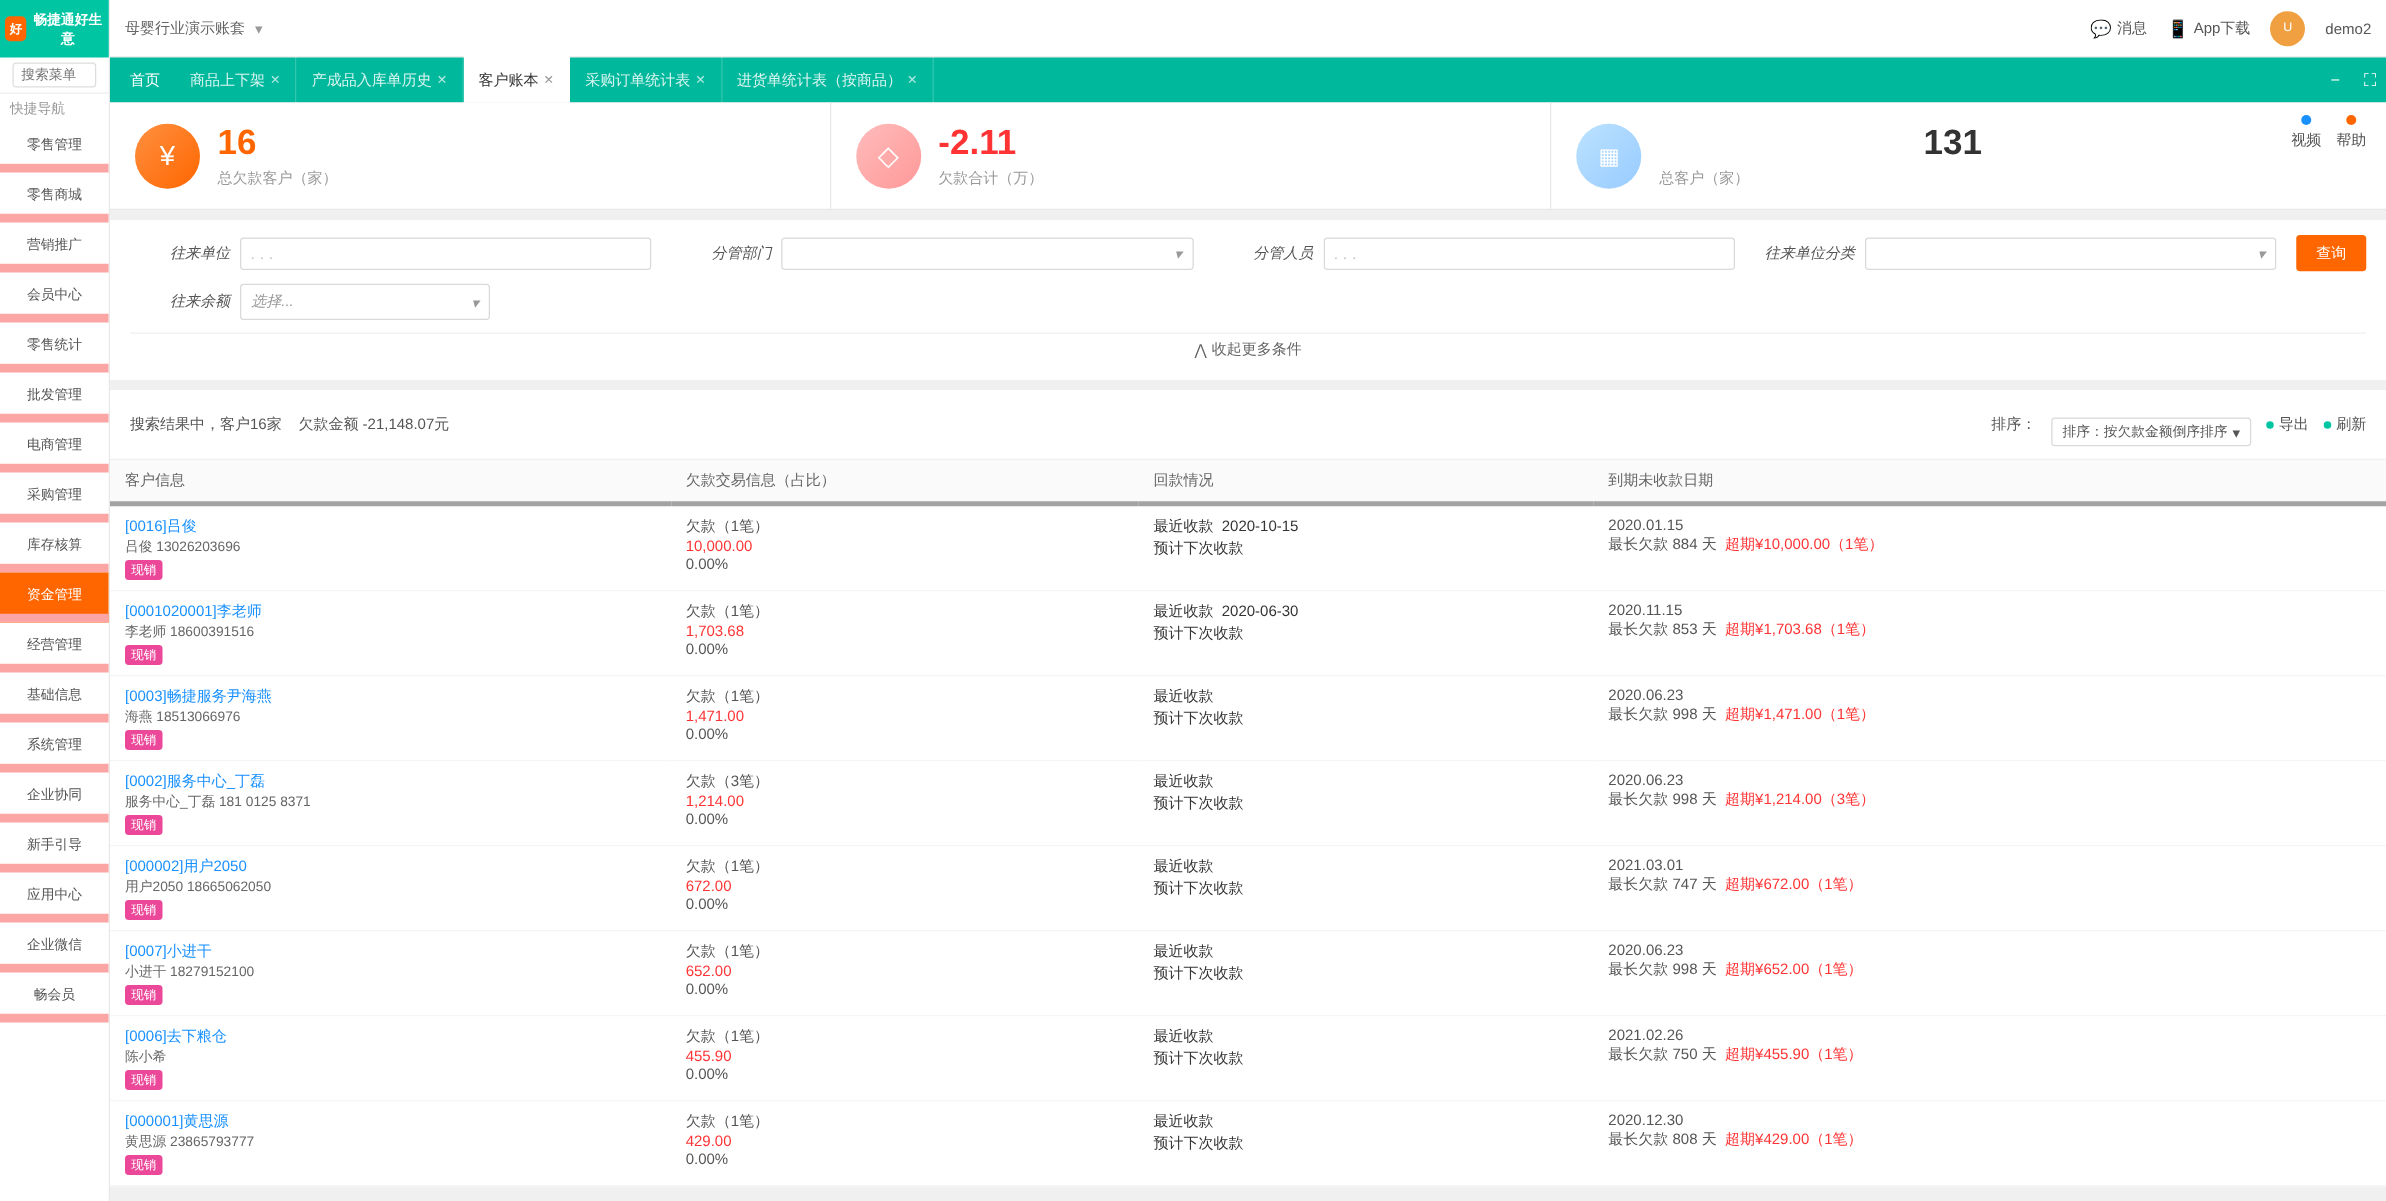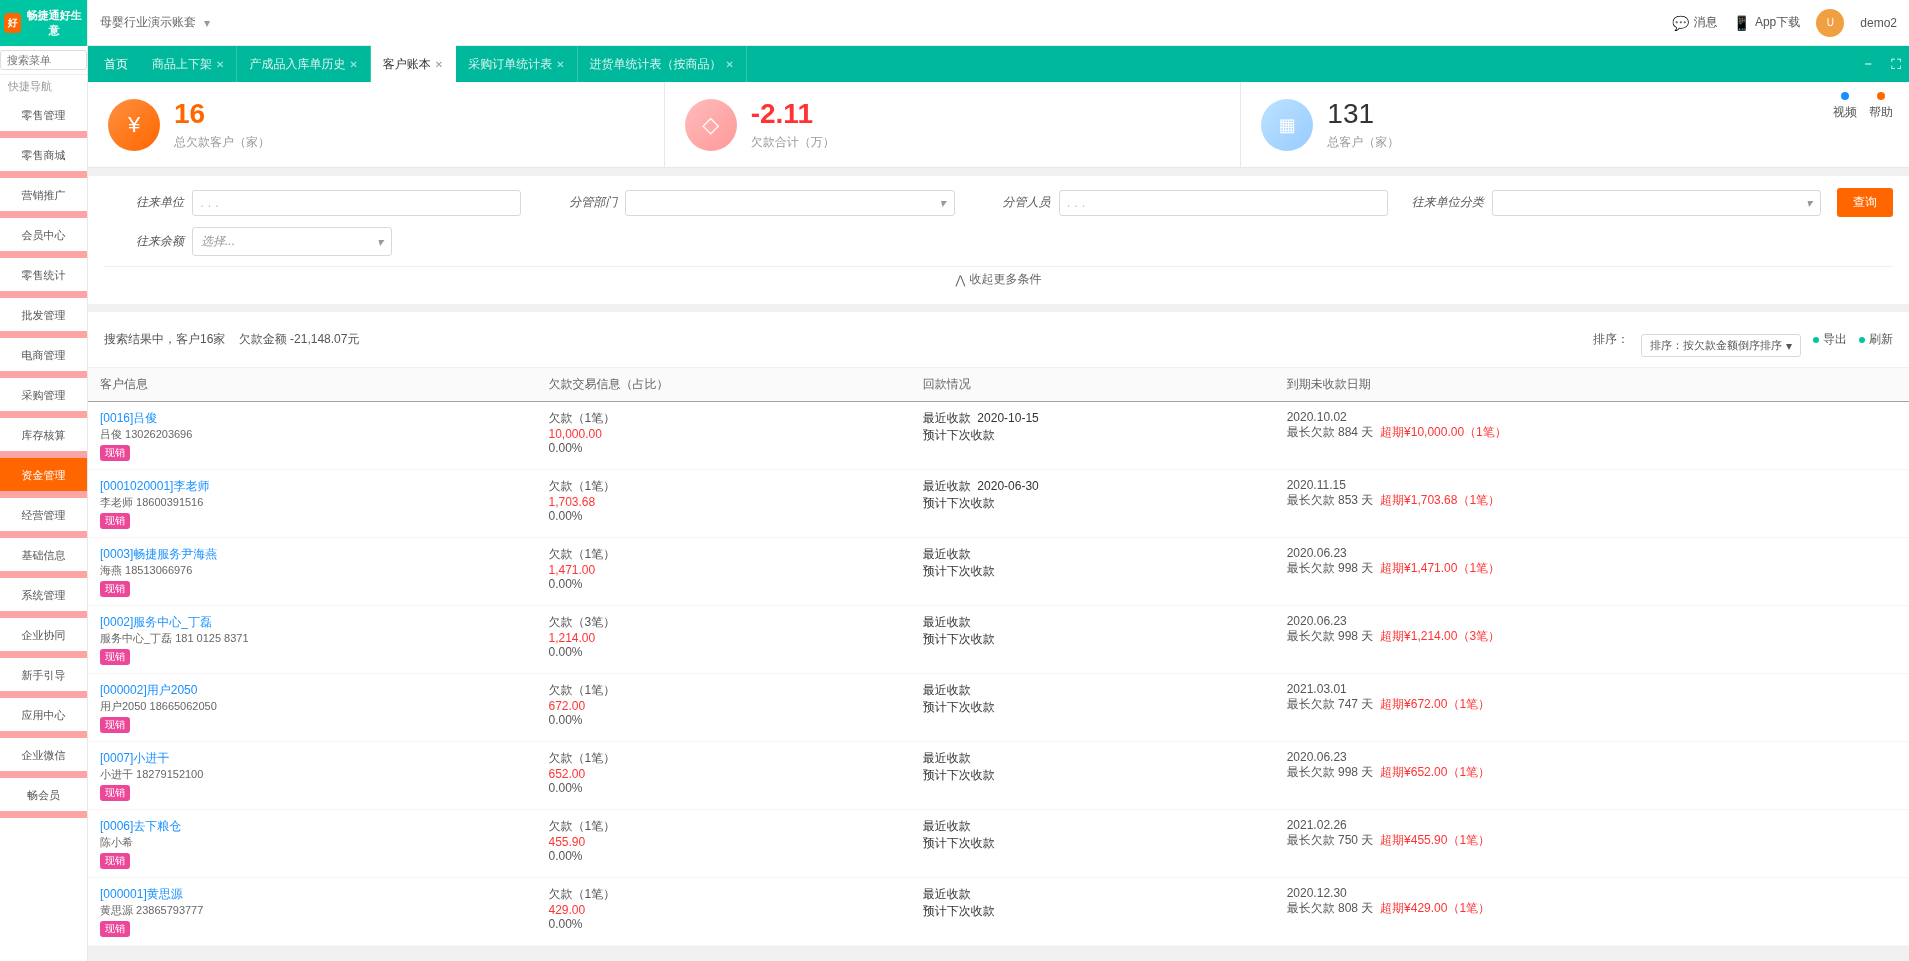--- a/index.html
+++ b/index.html
@@ -40,21 +40,21 @@
     
     .stats-bar { background: #fff; display: flex; margin-bottom: 8px; border-bottom: 1px solid #e8e8e8; }
     .stat-item { flex: 1; display: flex; align-items: center; padding: 16px 20px; border-right: 1px solid #e8e8e8; gap: 14px; }
     .stat-icon { width: 52px; height: 52px; border-radius: 50%; display: flex; align-items: center; justify-content: center; font-size: 22px; }
     .stat-icon.orange { background: linear-gradient(135deg, #ff9040, #ff6600); color: #fff; }
     .stat-icon.pink { background: linear-gradient(135deg, #ff9090, #ff5555); color: #fff; opacity: 0.6; }
     .stat-icon.blue { background: linear-gradient(135deg, #90d0ff, #55aaff); color: #fff; opacity: 0.6; }
     .stat-value { font-size: 28px; font-weight: bold; }
     .stat-value.orange { color: #ff6600; }
     .stat-value.red { color: #ff3333; }
-    .stat-value.dark { color: #333; font-weight: 400; }
+    .stat-value.dark { color: #333; font-weight: 700; text-align: center; }
     .stat-label { font-size: 12px; color: #999; margin-top: 4px; }
     .stat-text-area { flex: 1; }
     .stat-bar-right-btn { display: flex; align-items: center; gap: 4px; font-size: 12px; color: #555; cursor: pointer; flex-direction: column; }
     .stat-bar-right-btn .dot { width: 8px; height: 8px; border-radius: 50%; }
     .dot-blue { background: #1890ff; }
     .dot-orange { background: #ff6600; }
 
     
     .filter-area { background: #fff; padding: 12px 16px; margin-bottom: 8px; }
     .filter-row { display: flex; align-items: center; gap: 16px; margin-bottom: 10px; }
@@ -72,21 +72,21 @@
     .table-toolbar { padding: 10px 16px; display: flex; align-items: center; justify-content: space-between; border-bottom: 1px solid #f0f0f0; }
     .table-info { font-size: 12px; color: #555; }
     .table-actions { display: flex; align-items: center; gap: 12px; font-size: 12px; color: #555; }
     .sort-btn { display: flex; align-items: center; gap: 4px; cursor: pointer; border: 1px solid #d9d9d9; border-radius: 3px; padding: 3px 8px; margin-top: 12px; }
     .action-btn { display: flex; align-items: center; gap: 4px; cursor: pointer; }
     .action-btn .dot { width: 6px; height: 6px; border-radius: 50%; }
     .dot-cyan { background: #00c5a3; }
 
     
     .data-table { width: 100%; border-collapse: collapse; }
-    .data-table th { background: #fafafa; padding: 8px 12px; text-align: left; font-size: 12px; color: #666; font-weight: normal; border-bottom: 1px solid #a3a3a3; }
+    .data-table th { background: #fafafa; padding: 8px 12px; text-align: left; font-size: 12px; color: #666; font-weight: normal; border-bottom: 4px solid #a3a3a3; }
     .data-table td { padding: 8px 12px; font-size: 12px; border-bottom: 1px solid #f5f5f5; vertical-align: top; }
     .customer-name { color: #1890ff; cursor: pointer; font-weight: 500; }
     .customer-phone { color: #666; font-size: 11px; }
     .customer-badge { display: inline-block; background: #ec4899; color: #fff; border-radius: 3px; padding: 1px 5px; font-size: 10px; margin-top: 3px; }
     .debt-count { color: #555; }
     .debt-amount { color: #ff3333; font-weight: 500; }
     .debt-ratio { color: #555; }
     .overdue-info { color: #555; }
     .overdue-link { color: #ff3333; cursor: pointer; }
     .overdue-days { color: #555; }
@@ -99,21 +99,21 @@
 </head>
 <body>
 
 <div class="app-container">
 
   <div class="sidebar">
     <div class="sidebar-header">
       <span style="background:#ff6600;color:#fff;border-radius:4px;width:20px;height:20px;display:flex;align-items:center;justify-content:center;font-size:10px;font-weight:bold;">好</span>
       <span style="font-size:11px;">畅捷通好生意</span>
     </div>
-    <div style="padding:4px 0;border-bottom:1px solid #eee;">
+    <div style="padding:4px 10px;border-bottom:1px solid #eee;">
       <input type="text" style="width: 100%; border: 1px solid rgb(221, 221, 221); border-radius: 3px; padding: 3px 6px; font-size: 11px;" placeholder="搜索菜单">
     </div>
     <div style="padding:4px 8px;font-size:11px;color:#999;">快捷导航</div>
     <div style="overflow-y:auto;flex:1;">
       <div class="sidebar-item">
         <div class="item-label">零售管理</div>
       </div>
       <div class="sidebar-item">
         <div class="item-label">零售商城</div>
       </div>
@@ -344,21 +344,21 @@
     <td>
       <div class="debt-count">欠款（1笔）</div>
       <div class="debt-amount">10,000.00</div>
       <div class="debt-ratio">0.00%</div>
     </td>
     <td>
       <div>最近收款&nbsp;&nbsp;2020-10-15</div>
       <div>预计下次收款</div>
     </td>
     <td>
-      <div class="overdue-info">2020.10.02</div>
+      <div class="overdue-info">2020.01.15</div>
       <div class="overdue-days">最长欠款 884 天&nbsp;&nbsp;<span class="overdue-link">超期¥10,000.00（1笔）</span></div>
     </td>
   </tr>
               <tr>
     <td>
       <div class="customer-name">[0001020001]李老师</div>
       <div class="customer-phone">李老师 18600391516</div>
       <span class="customer-badge">现销</span>
     </td>
     <td>

